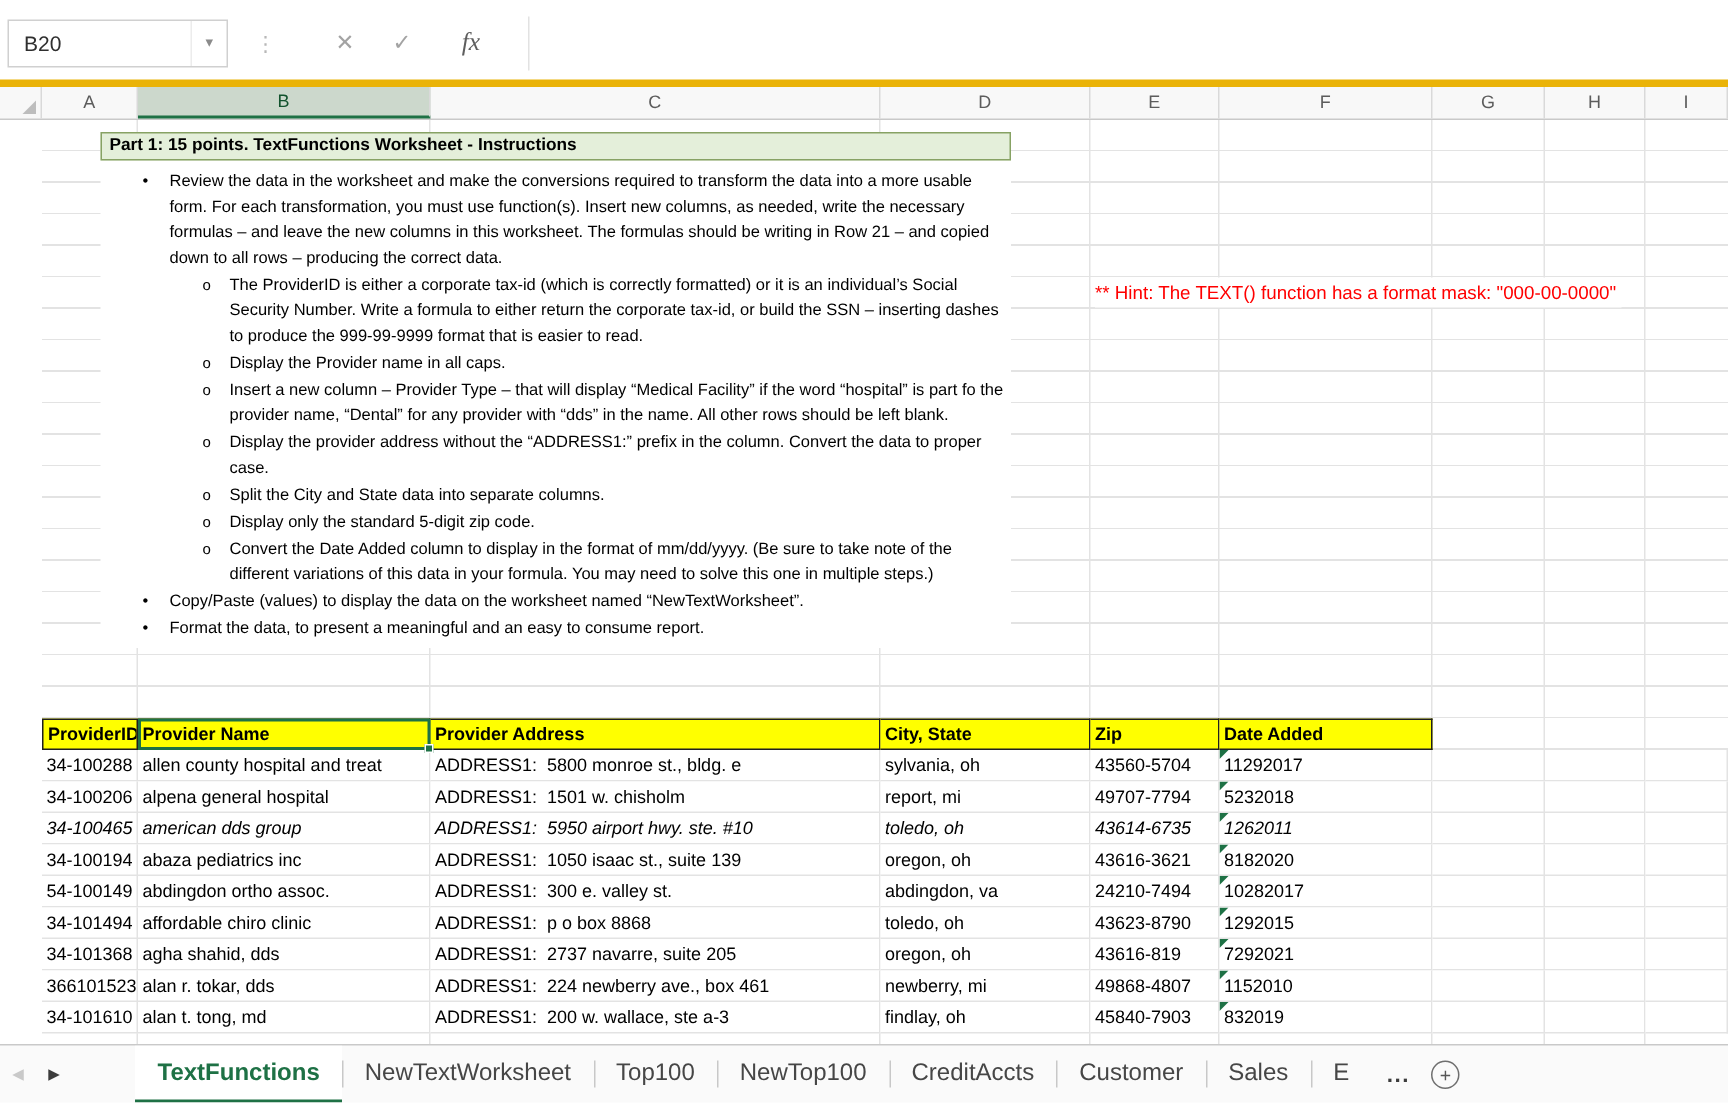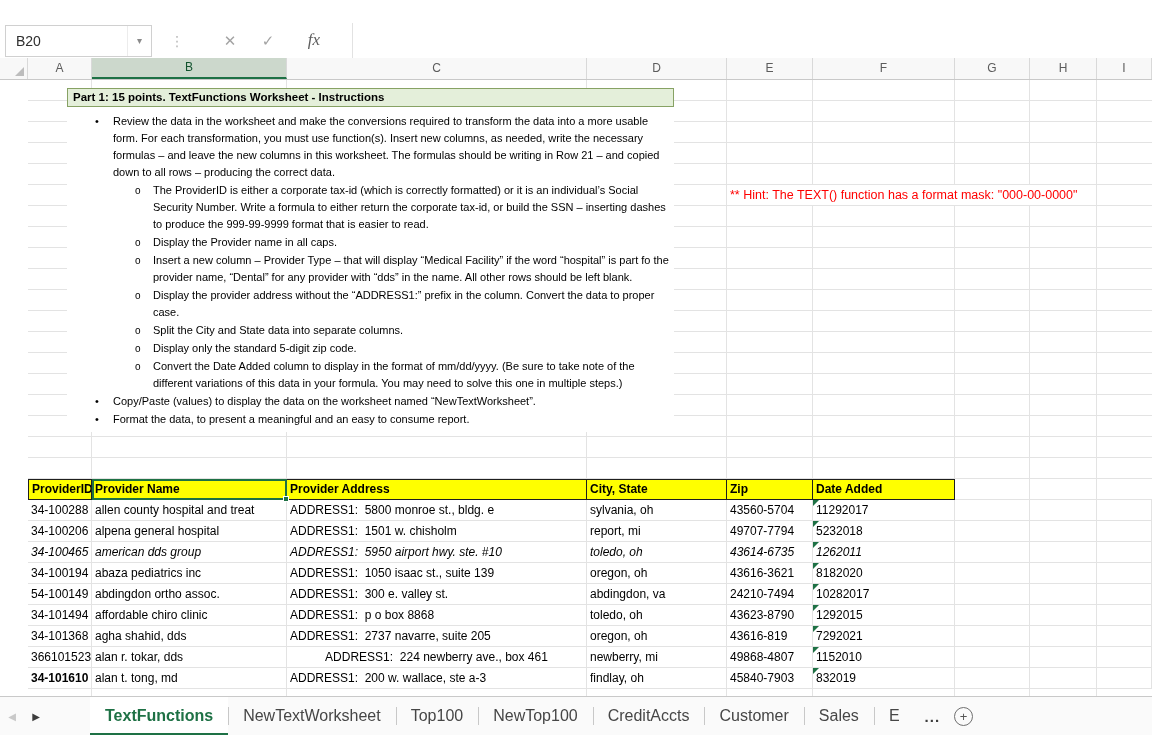--- a/index.html
+++ b/index.html
@@ -1,19 +1,19 @@
 <!DOCTYPE html>
 <html><head>
 <meta charset="utf-8">
 <style>
 *{margin:0;padding:0;box-sizing:border-box}
 html,body{width:1152px;height:735px;overflow:hidden;background:#fff;font-family:"Liberation Sans",sans-serif;font-size:12px;color:#000}
 .app{position:absolute;left:0;top:0;width:1152px;height:735px;background:#fff}
 
-.fbar{position:absolute;left:0;top:12px;width:100%;height:58px;background:#fff;border-bottom:3px solid #eab308}
+.fbar{position:absolute;left:0;top:0;width:100%;height:58px;background:#fff;border-bottom:5px solid #eab308}
 .namebox{position:absolute;left:5px;top:13px;width:147px;height:32px;border:1px solid #d0d0d0;background:#fff;display:flex;align-items:center}
 .nb-val{flex:1;padding-left:10px;font-size:14px;color:#2f2f2f}
 .nb-arr{width:24px;text-align:center;color:#8b8b8b;font-size:10px;border-left:1px solid #ececec;height:100%;line-height:30px}
 .fb-dots{position:absolute;left:170px;top:0;height:58px;line-height:58px;font-size:14px;color:#b8b8b8}
 .fb-x{position:absolute;left:212px;top:0;width:36px;height:58px;line-height:58px;text-align:center;font-size:15px;color:#a3a3a3}
 .fb-check{position:absolute;left:250px;top:0;width:36px;height:58px;line-height:58px;text-align:center;font-size:15px;color:#a3a3a3}
 .fb-fx{position:absolute;left:293px;top:0;width:42px;height:58px;line-height:56px;text-align:center;font-size:17px;color:#5e5e5e;font-family:"Liberation Serif",serif;font-style:italic}
 .fb-divider{position:absolute;left:352px;top:11px;width:1px;height:36px;background:#e2e2e2}
 .fb-input{position:absolute;left:366px;top:0;right:0;height:57px;line-height:57px;padding-left:14px;font-size:15px;color:#3d3d3d;white-space:pre;overflow:hidden}
 
@@ -267,30 +267,30 @@
         <div class="dcell" style="width: 140px;"><span>oregon, oh</span></div>
         <div class="dcell" style="width: 86px;"><span>43616-819</span></div>
         <div class="dcell" style="width: 142px;"><span class="tri"></span><span>7292021</span></div>
         <div class="dcell" style="width: 75px;"></div>
         <div class="dcell" style="width: 67px;"></div>
         <div class="dcell" style="width: 55px;"></div>
       </div>
       <div class="trow" style="left: 28px; top: 567px;">
         <div class="dcell ralign" style="width: 64px;"><span>366101523</span></div>
         <div class="dcell" style="width: 195px;"><span>alan r. tokar, dds</span></div>
-        <div class="dcell" style="width: 300px; text-align: center;"><span>ADDRESS1:  224 newberry ave., box 461</span></div>
+        <div class="dcell" style="width: 300px;"><span>ADDRESS1:  224 newberry ave., box 461</span></div>
         <div class="dcell" style="width: 140px;"><span>newberry, mi</span></div>
         <div class="dcell" style="width: 86px;"><span>49868-4807</span></div>
         <div class="dcell" style="width: 142px;"><span class="tri"></span><span>1152010</span></div>
         <div class="dcell" style="width: 75px;"></div>
         <div class="dcell" style="width: 67px;"></div>
         <div class="dcell" style="width: 55px;"></div>
       </div>
       <div class="trow" style="left: 28px; top: 588px;">
-        <div class="dcell" style="width: 64px; font-weight: bold;"><span>34-101610</span></div>
+        <div class="dcell" style="width: 64px;"><span>34-101610</span></div>
         <div class="dcell" style="width: 195px;"><span>alan t. tong, md</span></div>
         <div class="dcell" style="width: 300px;"><span>ADDRESS1:  200 w. wallace, ste a-3</span></div>
         <div class="dcell" style="width: 140px;"><span>findlay, oh</span></div>
         <div class="dcell" style="width: 86px;"><span>45840-7903</span></div>
         <div class="dcell" style="width: 142px;"><span class="tri"></span><span>832019</span></div>
         <div class="dcell" style="width: 75px;"></div>
         <div class="dcell" style="width: 67px;"></div>
         <div class="dcell" style="width: 55px;"></div>
       </div>
       <div class="sel-box" style="left: 92px; top: 399px; width: 195px; height: 21px;">

